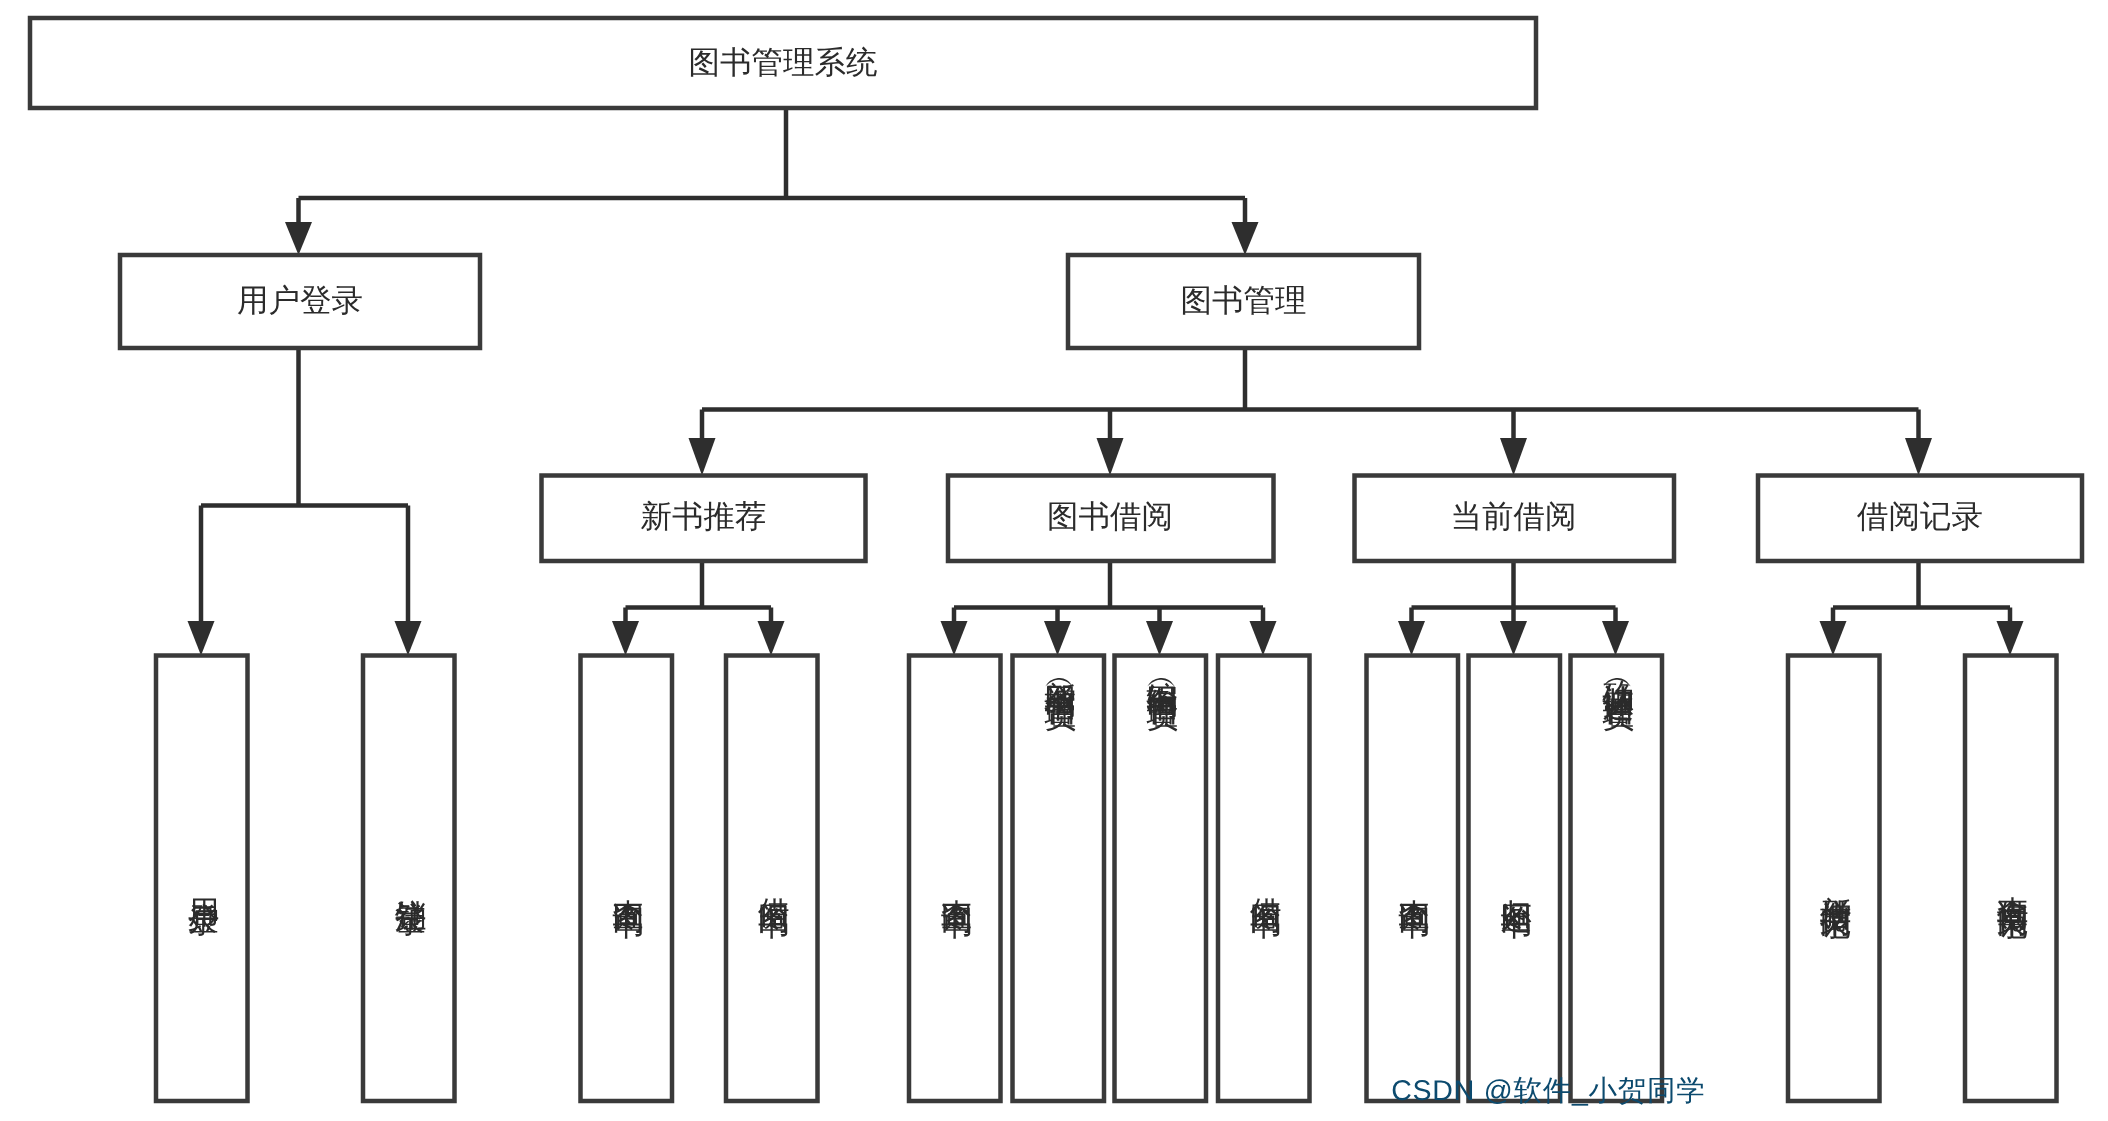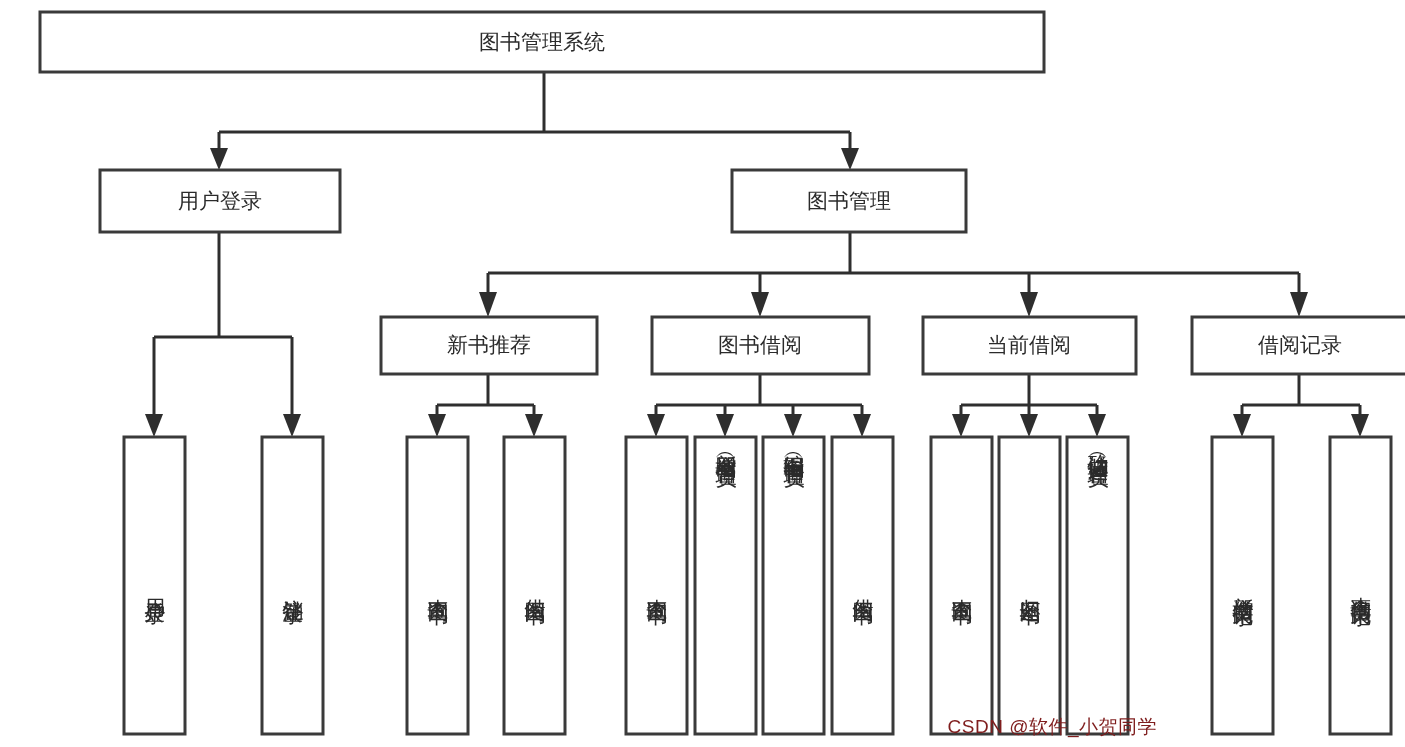--- a/index.html
+++ b/index.html
@@ -12,21 +12,20 @@
     height: 747px;
     font-family: "Liberation Sans", "DejaVu Sans", sans-serif;
     overflow: hidden;
     position: relative;
   }
   #diagram-root {
     position: relative;
     width: 1147px;
     height: 747px;
     background: #ffffff;
-    margin-left: 20px;
   }
   svg.flow {
     position: absolute;
     top: 0;
     left: 0;
     width: 1405px;
     height: 747px;
   }
   .node-box {
     fill: #ffffff;
@@ -67,21 +66,21 @@
     color: #2b2b2b;
     white-space: nowrap;
     text-align: center;
   }
   .watermark {
     position: absolute;
     right: 10px;
     bottom: 7px;
     font-family: "Liberation Sans", "DejaVu Sans", sans-serif;
     font-size: 19px;
-    color: #7f1d1d;
+    color: #0c4a6e;
     letter-spacing: 0.5px;
     white-space: nowrap;
     user-select: none;
   }
 </style>
 </head>
 <body>
 
 <div id="diagram-root">
 

